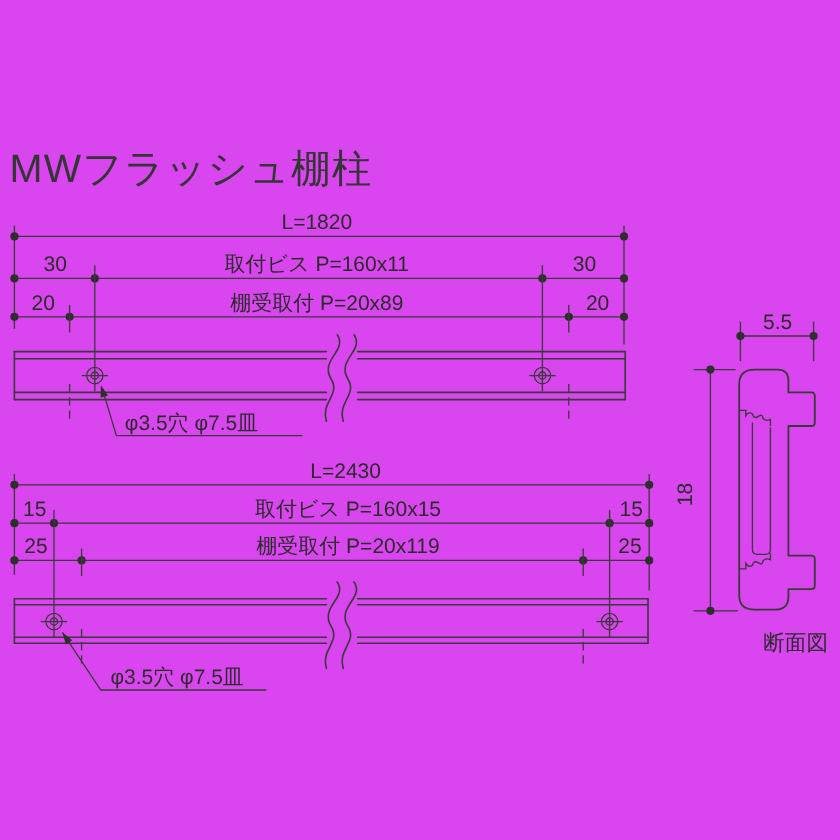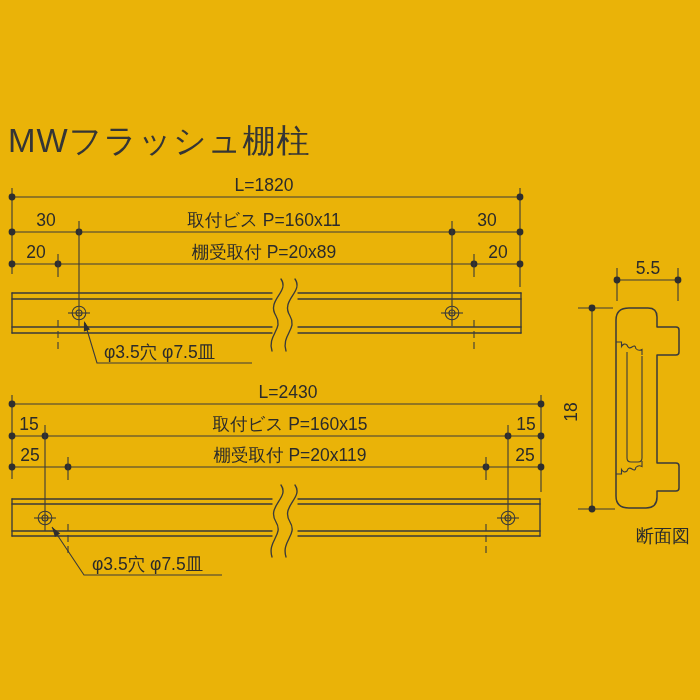--- a/index.html
+++ b/index.html
@@ -1,16 +1,16 @@
 <!DOCTYPE html>
 <html><head>
 <meta charset="utf-8">
 <style>
   html,body{margin:0;padding:0;background:#ffffff;}
-  .stage{position:relative;width:700px;height:700px;background:#eab308;overflow:hidden;}
+  .stage{position:relative;width:700px;height:700px;background:#d946ef;overflow:hidden;}
   svg{position:absolute;left:0;top:0;}
   .ln  {stroke:#3a3a3a;stroke-width:1.35;fill:none;stroke-linecap:round;}
   .dim {stroke:#3a3a3a;stroke-width:1.1;fill:none;}
   .thk {stroke:#3a3a3a;stroke-width:1.5;fill:none;stroke-linejoin:round;}
   .dsh {stroke:#3a3a3a;stroke-width:1.1;stroke-dasharray:7 4;fill:none;}
   .dot {fill:#2e2e2e;stroke:none;}
   .arw {fill:#2e2e2e;stroke:none;}
   text {fill:#2b2b2b;font-family:"Liberation Sans",sans-serif;font-size:17.5px;user-select:none;}
   .mid {text-anchor:middle;}
   .ttl {font-size:33px;fill:#353535;letter-spacing:1px;}

